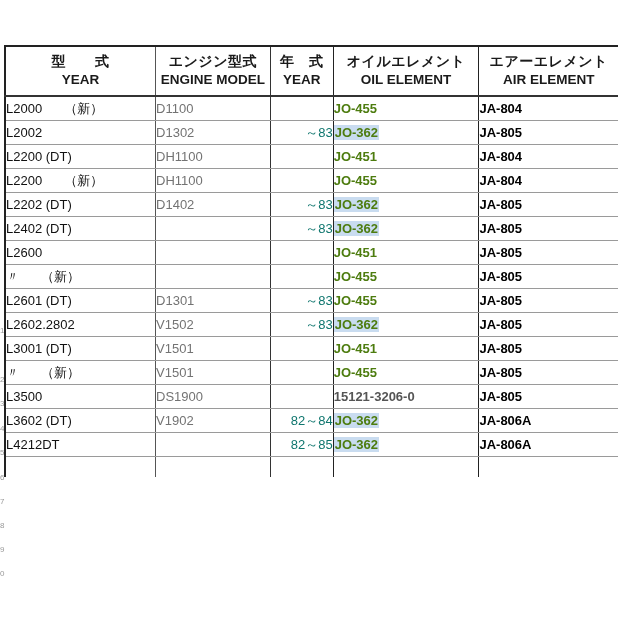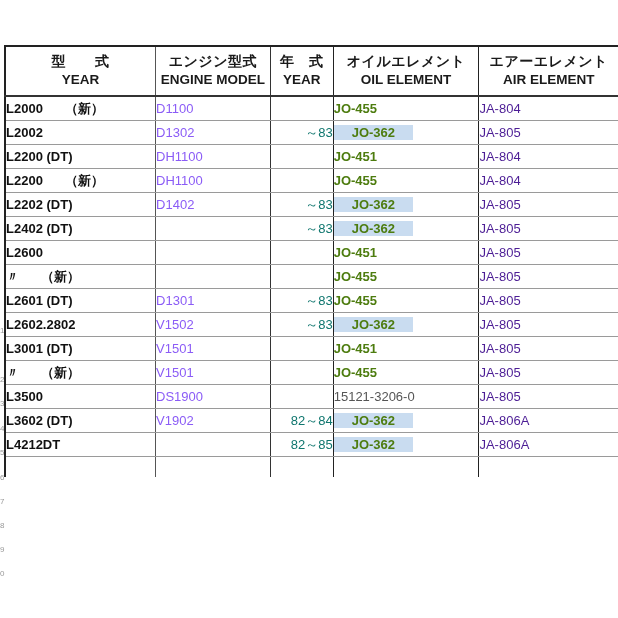--- a/index.html
+++ b/index.html
@@ -12,27 +12,27 @@
   table.parts td, table.parts th { padding:0; margin:0; overflow:hidden; white-space:nowrap; }
   table.parts th { border-top:2.5px solid #222; border-bottom:2px solid #333; height:48px;
                    font-weight:bold; color:#1a1a1a; text-align:center; vertical-align:middle; }
   table.parts th .jp { display:block; font-size:14px; line-height:17px; letter-spacing:0.5px; }
   table.parts th .en { display:block; font-size:13.5px; line-height:19px; }
   table.parts td { height:23px; border-bottom:1.3px solid #9a9a9a; font-size:13px; vertical-align:middle; }
   .c-model { border-left:2.5px solid #222; border-right:1.3px solid #555; }
   .c-engine { border-right:1.3px solid #333; }
   .c-year { border-right:1.3px solid #222; }
   .c-oil { border-right:1.8px solid #222; }
-  td.c-model { font-weight:bold; color:#111; padding-left:6px; font-size:12.5px; }
-  td.c-engine { color:#8b5cf6; padding-left:8px; font-weight:normal; }
+  td.c-model { font-weight:normal; color:#111; padding-left:6px; font-size:12.5px; }
+  td.c-engine { color:#737373; padding-left:8px; font-weight:normal; }
   td.c-year { color:#0f766e; text-align:right; padding-right:8px; font-weight:normal; }
   td.c-oil { font-weight:bold; color:#4d7c0f; padding-left:8px; }
-  td.c-air { font-weight:normal; color:#4c1d95; padding-left:6px; }
-  td.light { font-weight:normal; color:#555; }
-  .hl { background:#c9dcf0; padding:0 18px; }
+  td.c-air { font-weight:bold; color:#000000; padding-left:6px; }
+  td.light { font-weight:bold; color:#555; }
+  .hl { background:#c9dcf0; padding:0 1px; }
   .gap { display:inline-block; width:22px; }
   tr.partial td { height:20px; border-bottom:none; }
 </style>
 </head>
 <body>
 
 <div class="sheet">
 
   <div class="margin-nums">
     <span class="mnum" style="top:327px">1</span>

